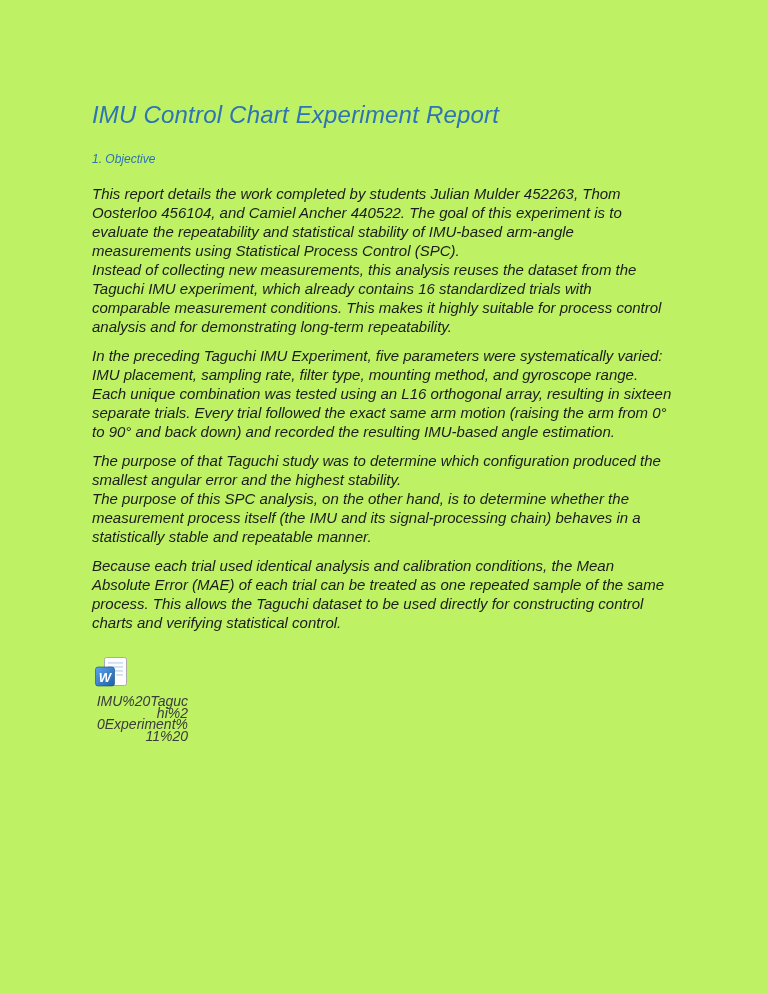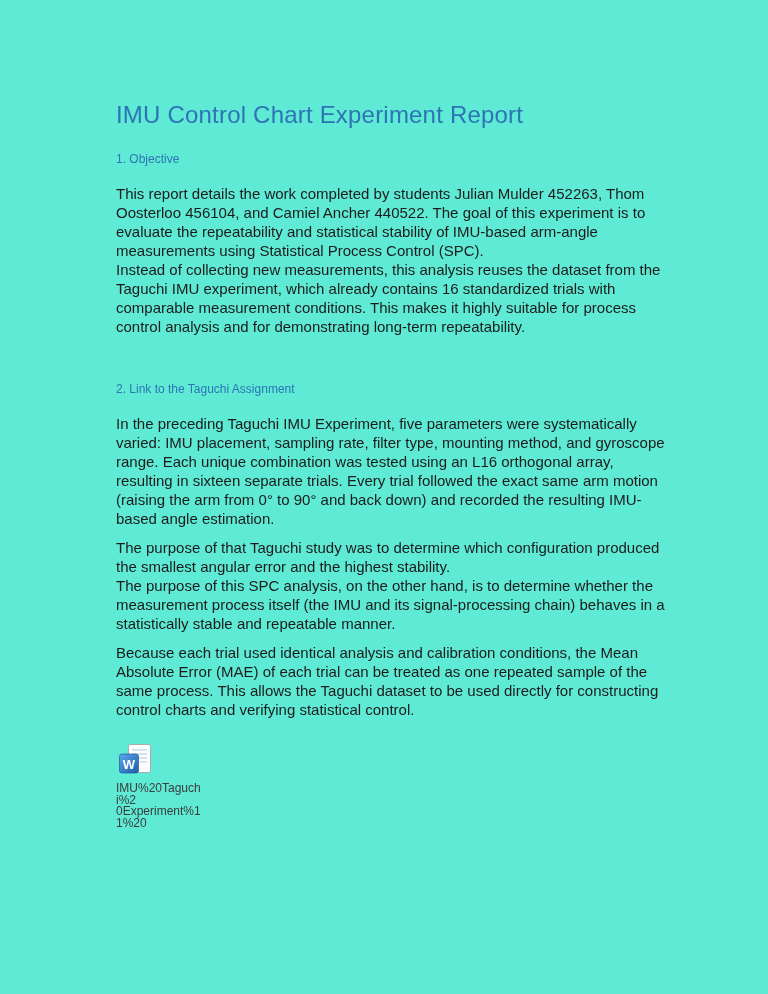--- a/index.html
+++ b/index.html
@@ -11,22 +11,23 @@
   body {
     width: 768px;
     height: 994px;
     overflow: hidden;
     font-family: "Liberation Sans", "DejaVu Sans", sans-serif;
     color: #1a1a1a;
   }
   .page {
     width: 768px;
     height: 994px;
-    padding: 100px 96px 0 116px;
-    background: #5eead4;
+    padding: 100px 96px 0 92px;
+    background: #bef264;
+    font-style: italic;
   }
   .doc-title {
     margin: 0 0 16px 0;
     font-size: 24px;
     line-height: 30px;
     font-weight: 400;
     color: #2e74b5;
     letter-spacing: 0.2px;
   }
   .section-heading {
@@ -54,41 +55,41 @@
     cursor: pointer;
   }
   .attachment-icon {
     display: inline-block;
     margin-left: 2px;
     width: 36px;
     height: 34px;
   }
   .attachment-name {
     margin-top: 2px;
-    font-size: 12px;
+    font-size: 14px;
     line-height: 11.5px;
     color: #3b3b3b;
     word-break: break-all;
+    text-align: right;
   }
 </style>
 </head>
 <body>
 
 <div class="page">
 
   <h1 class="doc-title">IMU Control Chart Experiment Report</h1>
 
   <div class="section">
     <h2 class="section-heading">1. Objective</h2>
     <p class="body-para">This report details the work completed by students Julian Mulder 452263, Thom Oosterloo 456104, and Camiel Ancher 440522. The goal of this experiment is to evaluate the repeatability and statistical stability of IMU-based arm-angle measurements using Statistical Process Control (SPC).
 Instead of collecting new measurements, this analysis reuses the dataset from the Taguchi IMU experiment, which already contains 16 standardized trials with comparable measurement conditions. This makes it highly suitable for process control analysis and for demonstrating long-term repeatability.</p>
   </div>
 
   <div class="section">
-    <h2 class="section-heading spaced-top">2. Link to the Taguchi Assignment</h2>
     <p class="body-para">In the preceding Taguchi IMU Experiment, five parameters were systematically varied: IMU placement, sampling rate, filter type, mounting method, and gyroscope range. Each unique combination was tested using an L16 orthogonal array, resulting in sixteen separate trials. Every trial followed the exact same arm motion (raising the arm from 0° to 90° and back down) and recorded the resulting IMU-based angle estimation.</p>
     <p class="body-para">The purpose of that Taguchi study was to determine which configuration produced the smallest angular error and the highest stability.
 The purpose of this SPC analysis, on the other hand, is to determine whether the measurement process itself (the IMU and its signal-processing chain) behaves in a statistically stable and repeatable manner.</p>
     <p class="body-para">Because each trial used identical analysis and calibration conditions, the Mean Absolute Error (MAE) of each trial can be treated as one repeated sample of the same process. This allows the Taguchi dataset to be used directly for constructing control charts and verifying statistical control.</p>
   </div>
 
   <div class="attachment">
     <span class="attachment-icon">
       <svg width="36" height="34" viewBox="0 0 36 34" aria-hidden="true">
         <defs>

